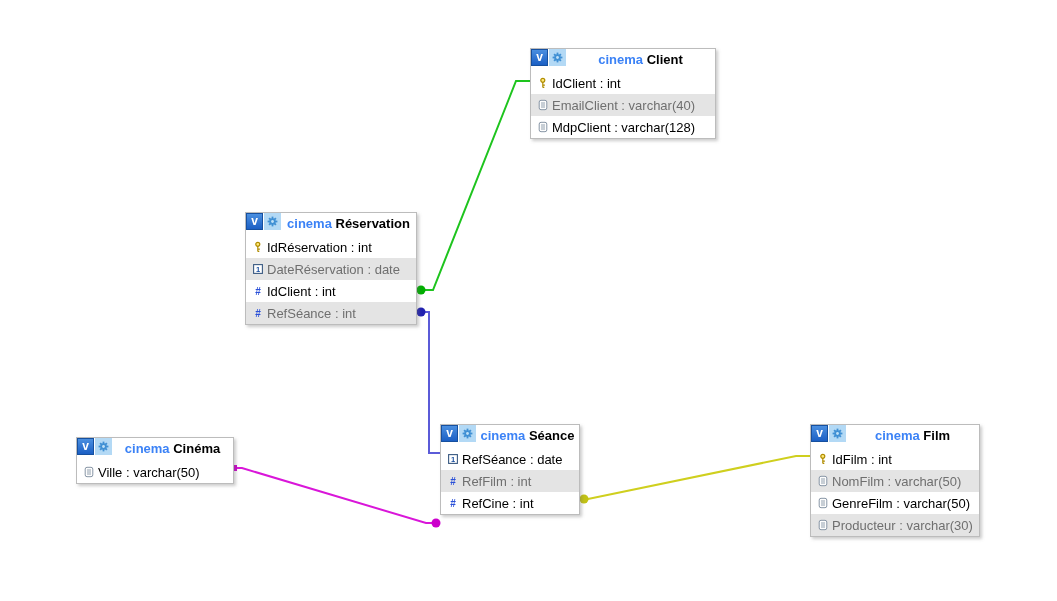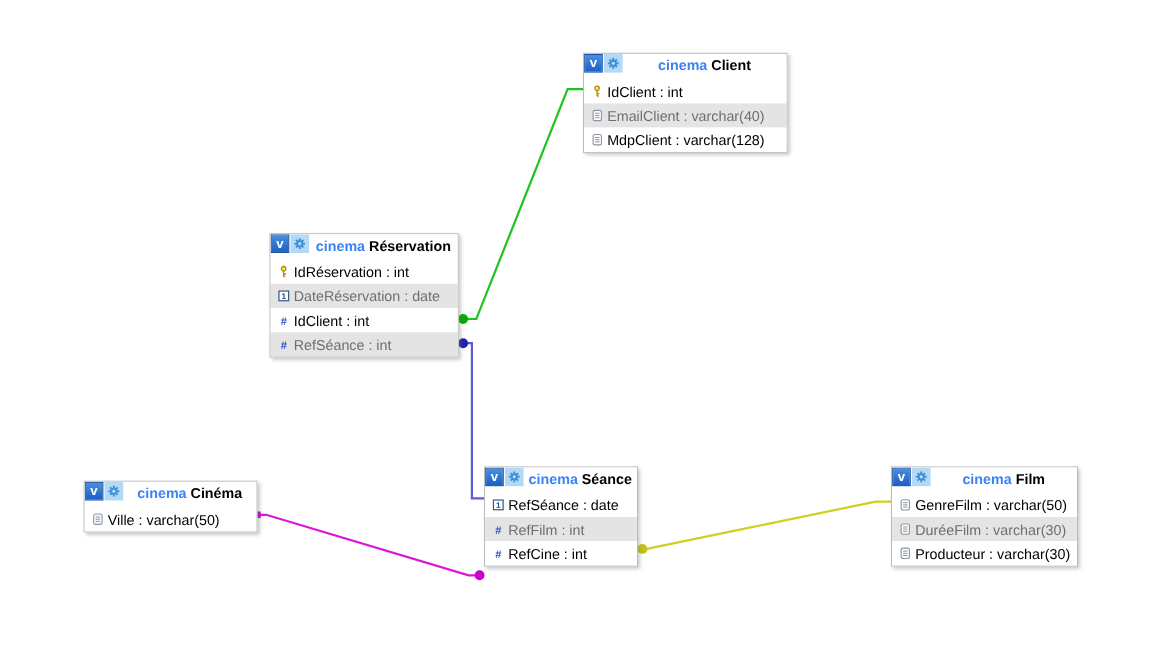--- a/index.html
+++ b/index.html
@@ -291,34 +291,43 @@
             <circle cx="8.5" cy="8.5" r="3.2" fill="#4090d4"></circle>
             <circle cx="8.5" cy="8.5" r="1.4" fill="#bfe0f7"></circle>
           </svg>
         </span>
         <span class="title"><span class="schema">cinema</span> <span class="tname">Film</span></span>
       </div>
       <div class="rows">
         <div class="row">
           <span class="cicon">
             <svg viewBox="0 0 12 12" width="12" height="12">
+              <circle cx="5.8" cy="3.3" r="2" fill="#ffe97a" stroke="#b08c00" stroke-width="1.2"></circle>
+              <path d="M5.8 5.3 V10.6 M5.8 8.1 H7.9 M5.8 10.3 H7.3" stroke="#b08c00" stroke-width="1.2" fill="none"></path>
+            </svg>
+          </span>
+          <span class="clabel">IdFilm : int</span>
+        </div>
+        <div class="row">
+          <span class="cicon">
+            <svg viewBox="0 0 12 12" width="12" height="12">
+              <rect x="2.2" y="1.3" width="7.6" height="9.4" rx="1.8" fill="#fdfdfd" stroke="#8795a5" stroke-width="1"></rect>
+              <path d="M4 4 H8 M4 6 H8 M4 8 H8" stroke="#8795a5" stroke-width="0.9"></path>
+            </svg>
+          </span>
+          <span class="clabel">NomFilm : varchar(50)</span>
+        </div>
+        <div class="row">
+          <span class="cicon">
+            <svg viewBox="0 0 12 12" width="12" height="12">
               <rect x="2.2" y="1.3" width="7.6" height="9.4" rx="1.8" fill="#fdfdfd" stroke="#8795a5" stroke-width="1"></rect>
               <path d="M4 4 H8 M4 6 H8 M4 8 H8" stroke="#8795a5" stroke-width="0.9"></path>
             </svg>
           </span>
           <span class="clabel">GenreFilm : varchar(50)</span>
-        </div>
-        <div class="row">
-          <span class="cicon">
-            <svg viewBox="0 0 12 12" width="12" height="12">
-              <rect x="2.2" y="1.3" width="7.6" height="9.4" rx="1.8" fill="#fdfdfd" stroke="#8795a5" stroke-width="1"></rect>
-              <path d="M4 4 H8 M4 6 H8 M4 8 H8" stroke="#8795a5" stroke-width="0.9"></path>
-            </svg>
-          </span>
-          <span class="clabel">DuréeFilm : varchar(30)</span>
         </div>
         <div class="row">
           <span class="cicon">
             <svg viewBox="0 0 12 12" width="12" height="12">
               <rect x="2.2" y="1.3" width="7.6" height="9.4" rx="1.8" fill="#fdfdfd" stroke="#8795a5" stroke-width="1"></rect>
               <path d="M4 4 H8 M4 6 H8 M4 8 H8" stroke="#8795a5" stroke-width="0.9"></path>
             </svg>
           </span>
           <span class="clabel">Producteur : varchar(30)</span>
         </div>

